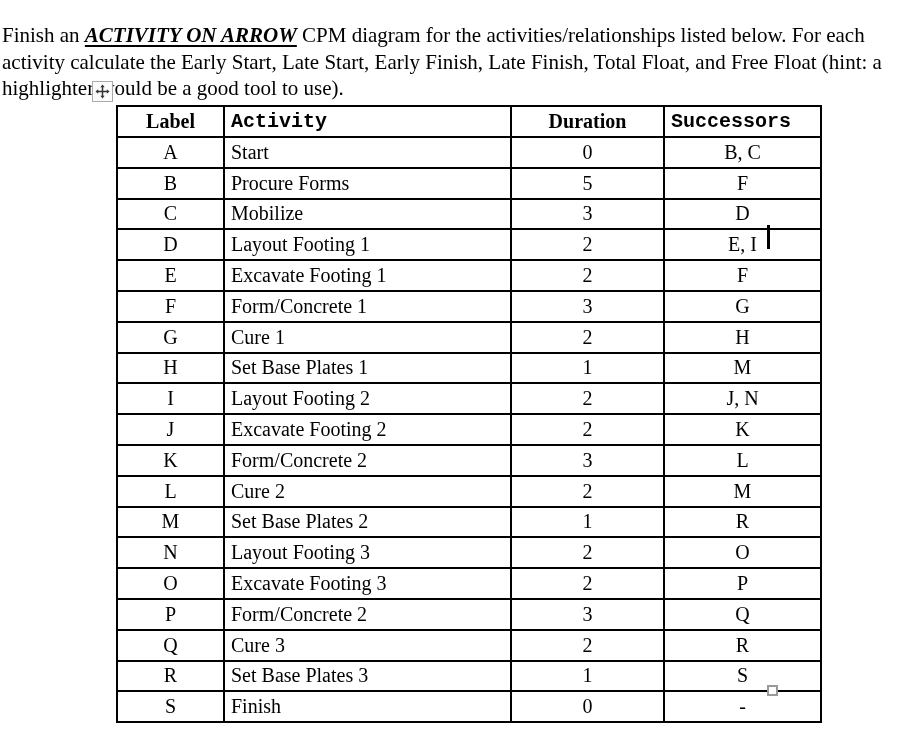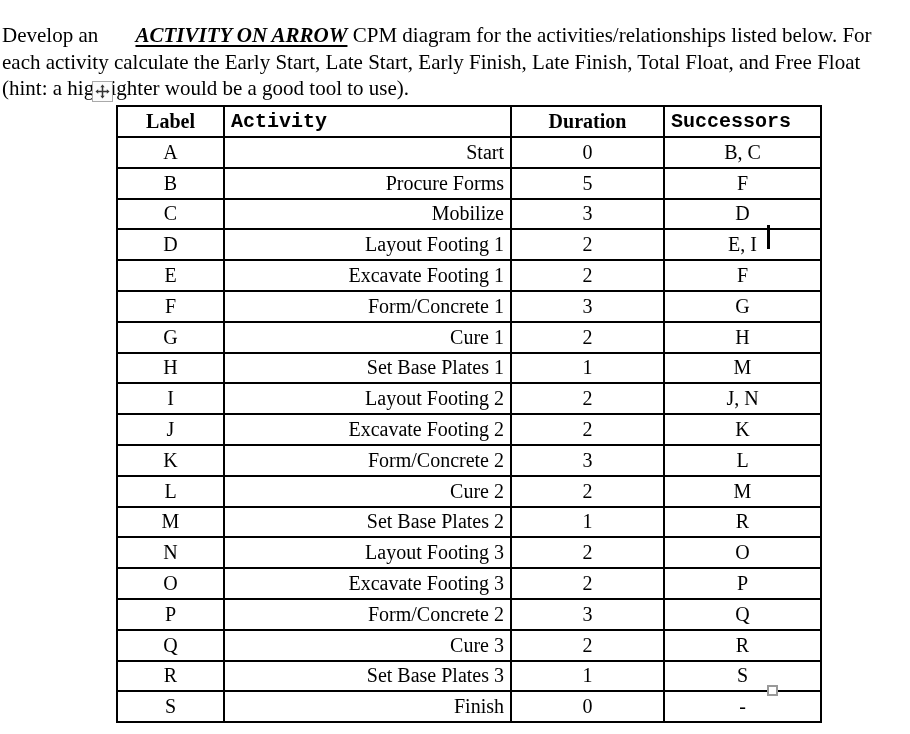--- a/index.html
+++ b/index.html
@@ -24,21 +24,20 @@
     font-size: 21px;
     line-height: 26.5px;
     color: #000000;
   }
   .emphasis {
     font-weight: bold;
     font-style: italic;
     text-decoration: underline;
     text-decoration-thickness: 2px;
     text-underline-offset: 3px;
-    margin-left: 32px;
   }
   .move-handle {
     position: absolute;
     left: 92px;
     top: 81px;
     width: 21px;
     height: 21px;
     box-sizing: border-box;
     border: 1px solid #aaaaaa;
     background: #fbfbfb;
@@ -60,21 +59,21 @@
   .activity-table td {
     border: 2px solid #000000;
     padding: 0 6px;
     overflow: hidden;
     white-space: nowrap;
     vertical-align: middle;
   }
   .activity-table th { height: 29px; font-weight: bold; }
   .activity-table td { height: 28.8px; }
   .col-label      { width: 93px;  text-align: center; }
-  .col-activity   { width: 273px; text-align: right; }
+  .col-activity   { width: 273px; text-align: left; }
   .col-duration   { width: 139px; text-align: center; }
   .col-successors { width: 143px; text-align: center; }
   .th-activity, .th-successors { text-align: left; font-family: Liberation Mono, monospace; }
   .th-label, .th-duration { text-align: center; }
   .text-caret {
     position: absolute;
     left: 767px;
     top: 225px;
     width: 3px;
     height: 24px;
@@ -90,21 +89,21 @@
     border: 2px solid #999999;
     background: #ffffff;
     cursor: nwse-resize;
   }
 </style>
 </head>
 <body>
 
 <div class="page">
 
-  <p class="instructions"><span>Develop an </span><span class="emphasis">ACTIVITY ON ARROW</span><span> CPM diagram for the activities/relationships listed below. For each activity calculate the Early Start, Late Start, Early Finish, Late Finish, Total Float, and Free Float (hint: a highlighter would be a good tool to use).</span></p>
+  <p class="instructions"><span>Finish an </span><span class="emphasis">ACTIVITY ON ARROW</span><span> CPM diagram for the activities/relationships listed below. For each activity calculate the Early Start, Late Start, Early Finish, Late Finish, Total Float, and Free Float (hint: a highlighter would be a good tool to use).</span></p>
 
   <div class="move-handle">
     <span>
       <svg width="15" height="15" viewBox="0 0 16 16" aria-hidden="true">
         <path d="M8 3 L8 13 M3 8 L13 8" stroke="#333333" stroke-width="1.6" fill="none"></path>
         <path d="M8 0.5 L5.7 3.4 H10.3 Z" fill="#333333"></path>
         <path d="M8 15.5 L5.7 12.6 H10.3 Z" fill="#333333"></path>
         <path d="M0.5 8 L3.4 5.7 V10.3 Z" fill="#333333"></path>
         <path d="M15.5 8 L12.6 5.7 V10.3 Z" fill="#333333"></path>
       </svg>

